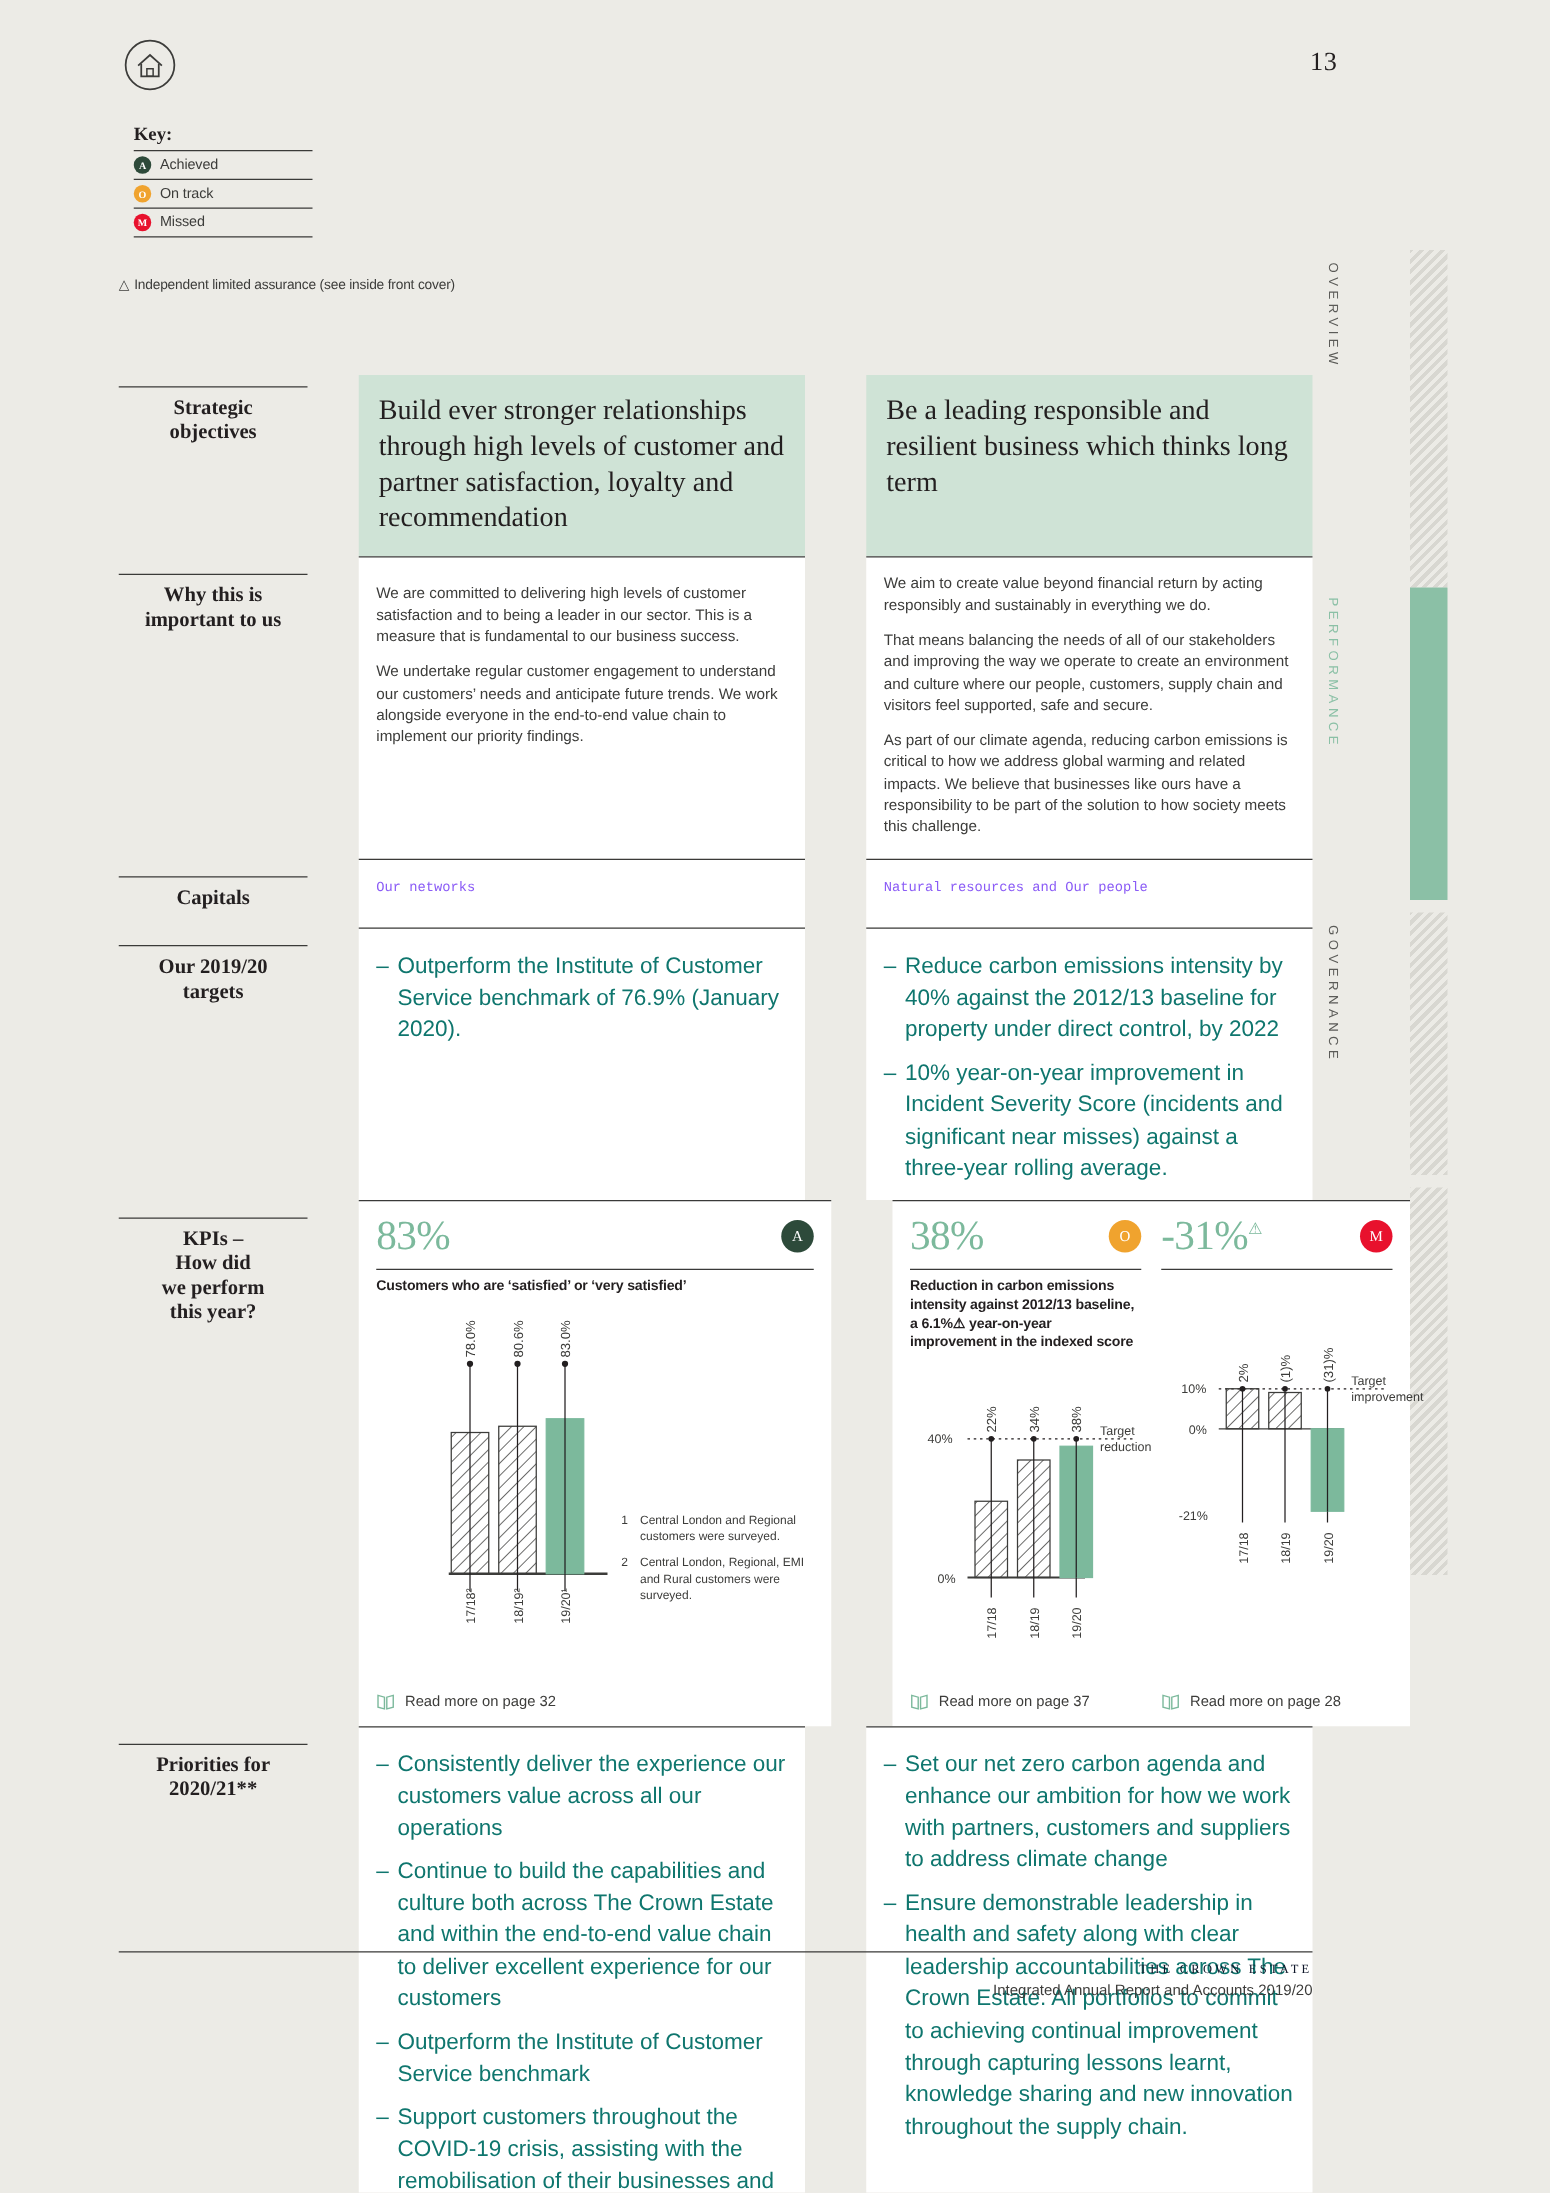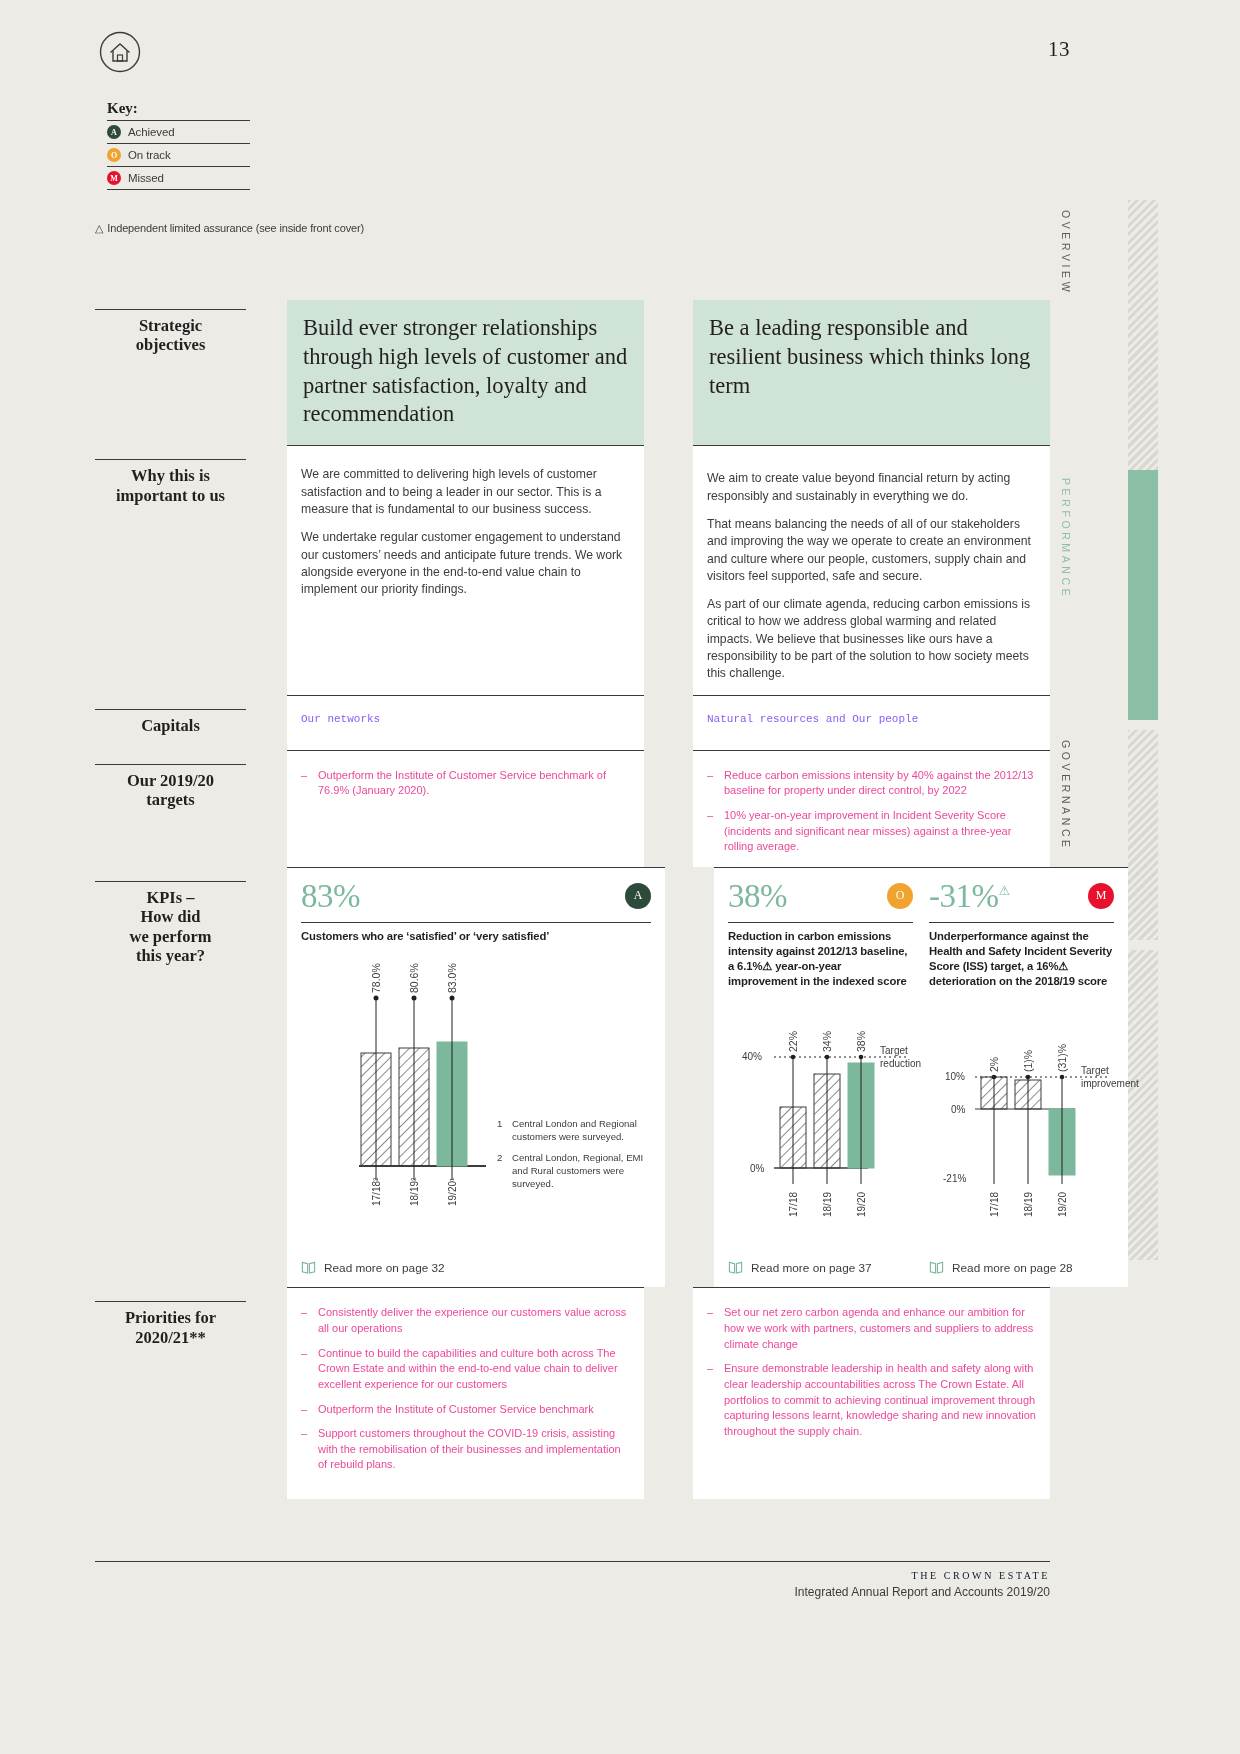--- a/index.html
+++ b/index.html
@@ -42,22 +42,22 @@
   .rowlabel .rule{border-top:1.4px solid #3a3a38;margin-bottom:6px;}
   .cells{flex:1;display:flex;gap:20px;}
   .cell{flex:1;background:#fff;box-sizing:border-box;padding:10px 14px 12px 14px;margin-left:29px;}
   .cell.head{background:#cfe3d6;padding:14px 16px 16px 16px;}
   .cell.topline{border-top:1.4px solid #3a3a38;}
   .cell p{margin:0 0 11px 0;font-size:12.2px;line-height:1.42;color:#3c3c3a;}
   .cell p:last-child{margin-bottom:0;}
   .obj-title{font-family:"Liberation Serif",serif;font-size:22.5px;line-height:1.28;color:#231f20;}
   .capital-text{font-size:11px;color:#8b5cf6;font-family:Liberation Mono, monospace;}
   ul.dash{margin:0;padding:0;list-style:none;}
-  ul.dash li{position:relative;padding-left:17px;font-size:11px;line-height:1.42;
-     color:#ec4899;margin-bottom:9px;}
+  ul.dash li{position:relative;padding-left:17px;font-size:18px;line-height:1.42;
+     color:#0f766e;margin-bottom:9px;}
   ul.dash li:last-child{margin-bottom:0;}
   ul.dash li:before{content:"–";position:absolute;left:0;top:0;}
 
   
   .kpi-cell{display:flex;gap:16px;}
   .kpi{flex:1;display:flex;flex-direction:column;}
   .kpi-top{display:flex;align-items:flex-start;justify-content:space-between;}
   .kpi-value{font-family:"Liberation Serif",serif;font-size:33px;line-height:1;color:#7cb99c;
      letter-spacing:-.5px;position:relative;}
   .kpi-value .sup{font-size:13px;vertical-align:super;}
@@ -161,21 +161,21 @@
     <div class="rowlabel" style="padding-top:14px">
       <div class="rule"></div>
         <div style="white-space:pre-line">Why this is
 important to us</div>
     </div>
     <div class="cells">
       <div class="cell topline" style="padding-top:20px;min-height:242px">
         <p>We are committed to delivering high levels of customer satisfaction and to being a leader in our sector. This is a measure that is fundamental to our business success.</p>
         <p>We undertake regular customer engagement to understand our customers’ needs and anticipate future trends. We work alongside everyone in the end-to-end value chain to implement our priority findings.</p>
       </div>
-      <div class="cell topline" style="padding-top:24px;min-height:242px">
+      <div class="cell topline" style="padding-top:12px;min-height:242px">
         <p>We aim to create value beyond financial return by acting responsibly and sustainably in everything we do.</p>
         <p>That means balancing the needs of all of our stakeholders and improving the way we operate to create an environment and culture where our people, customers, supply chain and visitors feel supported, safe and secure.</p>
         <p>As part of our climate agenda, reducing carbon emissions is critical to how we address global warming and related impacts. We believe that businesses like ours have a responsibility to be part of the solution to how society meets this challenge.</p>
       </div>
     </div>
   </div>
 
   <div class="row">
     <div class="rowlabel" style="padding-top:14px">
       <div class="rule"></div>
@@ -341,21 +341,20 @@
         </div>
 
         <div class="kpi">
           <div class="kpi-top">
             <div class="kpi-value">
               <span>-31%</span><span class="sup">⚠</span>
             </div>
             <div class="kpi-badge" style="background:#e8112d">M</div>
           </div>
           <div class="kpi-rule"></div>
-          <div class="kpi-caption">Underperformance against the Health and Safety Incident Severity Score (ISS) target, a 16%⚠ deterioration on the 2018/19 score</div>
 
           <div class="chartbox">
             <svg width="185" height="250" viewBox="0 0 185 250">
               <defs>
                 <pattern id="hatch3" patternUnits="userSpaceOnUse" width="7" height="7" patternTransform="rotate(45)">
                   <line x1="0" y1="0" x2="0" y2="7" stroke="#3c3c3a" stroke-width="1.2"></line>
                 </pattern>
               </defs>
 
               <line x1="46" y1="75" x2="178" y2="75" stroke="#231f20" stroke-width="1" stroke-dasharray="2,3"></line>

